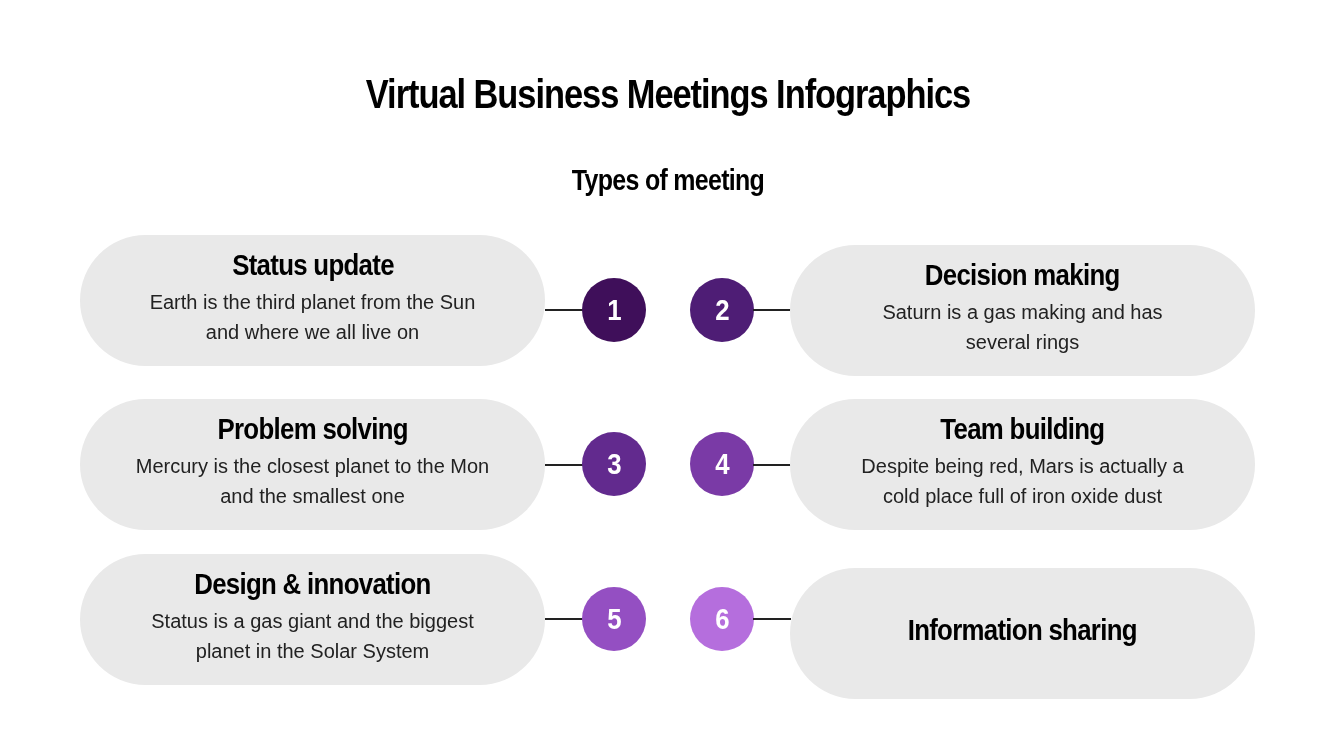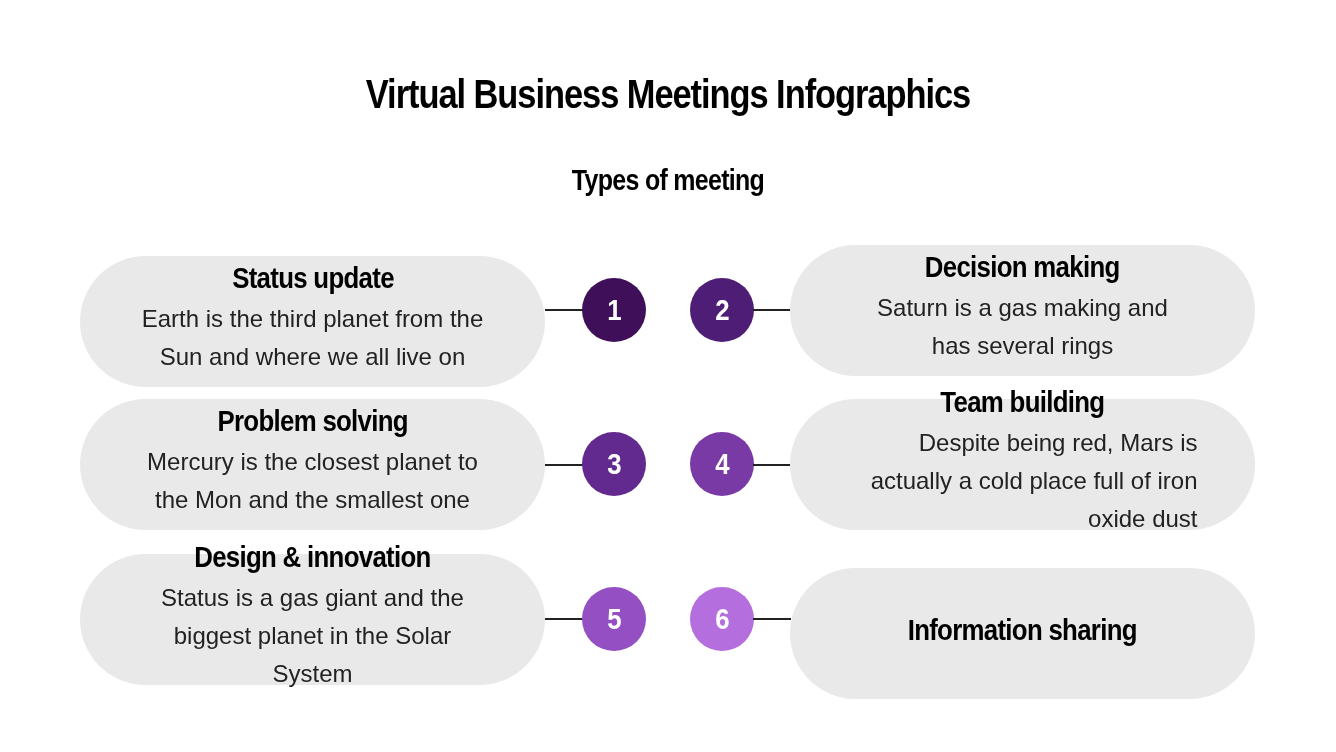--- a/index.html
+++ b/index.html
@@ -20,38 +20,38 @@
     .card {
       position: absolute; width: 465px; height: 131px; background: #e9e9e9;
       border-radius: 66px; box-sizing: border-box; text-align: center;
       display: flex; flex-direction: column; align-items: center; justify-content: center;
     }
     .card .heading {
       font-weight: 700; font-size: 30px; letter-spacing: -0.8px; line-height: 36px;
       transform: scaleX(0.86); margin-top: -8px;
     }
     .card .desc {
-      font-size: 24px; line-height: 38px; color: #222; width: 360px; margin-top: 4px;
+      font-size: 20px; line-height: 30px; color: #222; width: 360px; margin-top: 4px;
     }
     .line {
       position: absolute; height: 2px; background: #222;
     }
     .circle {
       position: absolute; width: 64px; height: 64px; border-radius: 50%;
       color: #fff; font-weight: 700; font-size: 30px; line-height: 64px; text-align: center;
     }
     .circle span { display: inline-block; transform: scaleX(0.86); }
   </style>
 </head>
 <body>
 
 <div class="title">Virtual Business Meetings Infographics</div>
 <div class="subtitle">Types of meeting</div>
 
-<div class="card" style="left:80px; top:256px;">
+<div class="card" style="left:80px; top:235px;">
   <div class="heading">Status update</div>
   <div class="desc">Earth is the third planet from the Sun and where we all live on</div>
 </div>
 <div class="line" style="left:545px; top:309px; width:38px;"></div>
 <div class="circle" style="left:582px; top:278px; background:#3f0f5a;"><span>1</span></div>
 
 <div class="circle" style="left:690px; top:278px; background:#4e1d75;"><span>2</span></div>
 <div class="line" style="left:753px; top:309px; width:38px;"></div>
 <div class="card" style="left:790px; top:245px;">
   <div class="heading">Decision making</div>
@@ -60,21 +60,21 @@
 
 <div class="card" style="left:80px; top:399px;">
   <div class="heading">Problem solving</div>
   <div class="desc">Mercury is the closest planet to the Mon and the smallest one</div>
 </div>
 <div class="line" style="left:545px; top:464px; width:38px;"></div>
 <div class="circle" style="left:582px; top:432px; background:#622a8e;"><span>3</span></div>
 
 <div class="circle" style="left:690px; top:432px; background:#7a3aa6;"><span>4</span></div>
 <div class="line" style="left:753px; top:464px; width:38px;"></div>
-<div class="card" style="left:790px; top:399px;text-align:right;">
+<div class="card" style="left:790px; top:399px;">
   <div class="heading">Team building</div>
   <div class="desc" style="width:350px;">Despite being red, Mars is actually a cold place full of iron oxide dust</div>
 </div>
 
 <div class="card" style="left:80px; top:554px;">
   <div class="heading">Design &amp; innovation</div>
   <div class="desc" style="width:350px;">Status is a gas giant and the biggest planet in the Solar System</div>
 </div>
 <div class="line" style="left:545px; top:618px; width:38px;"></div>
 <div class="circle" style="left:582px; top:587px; background:#944fc2;"><span>5</span></div>

